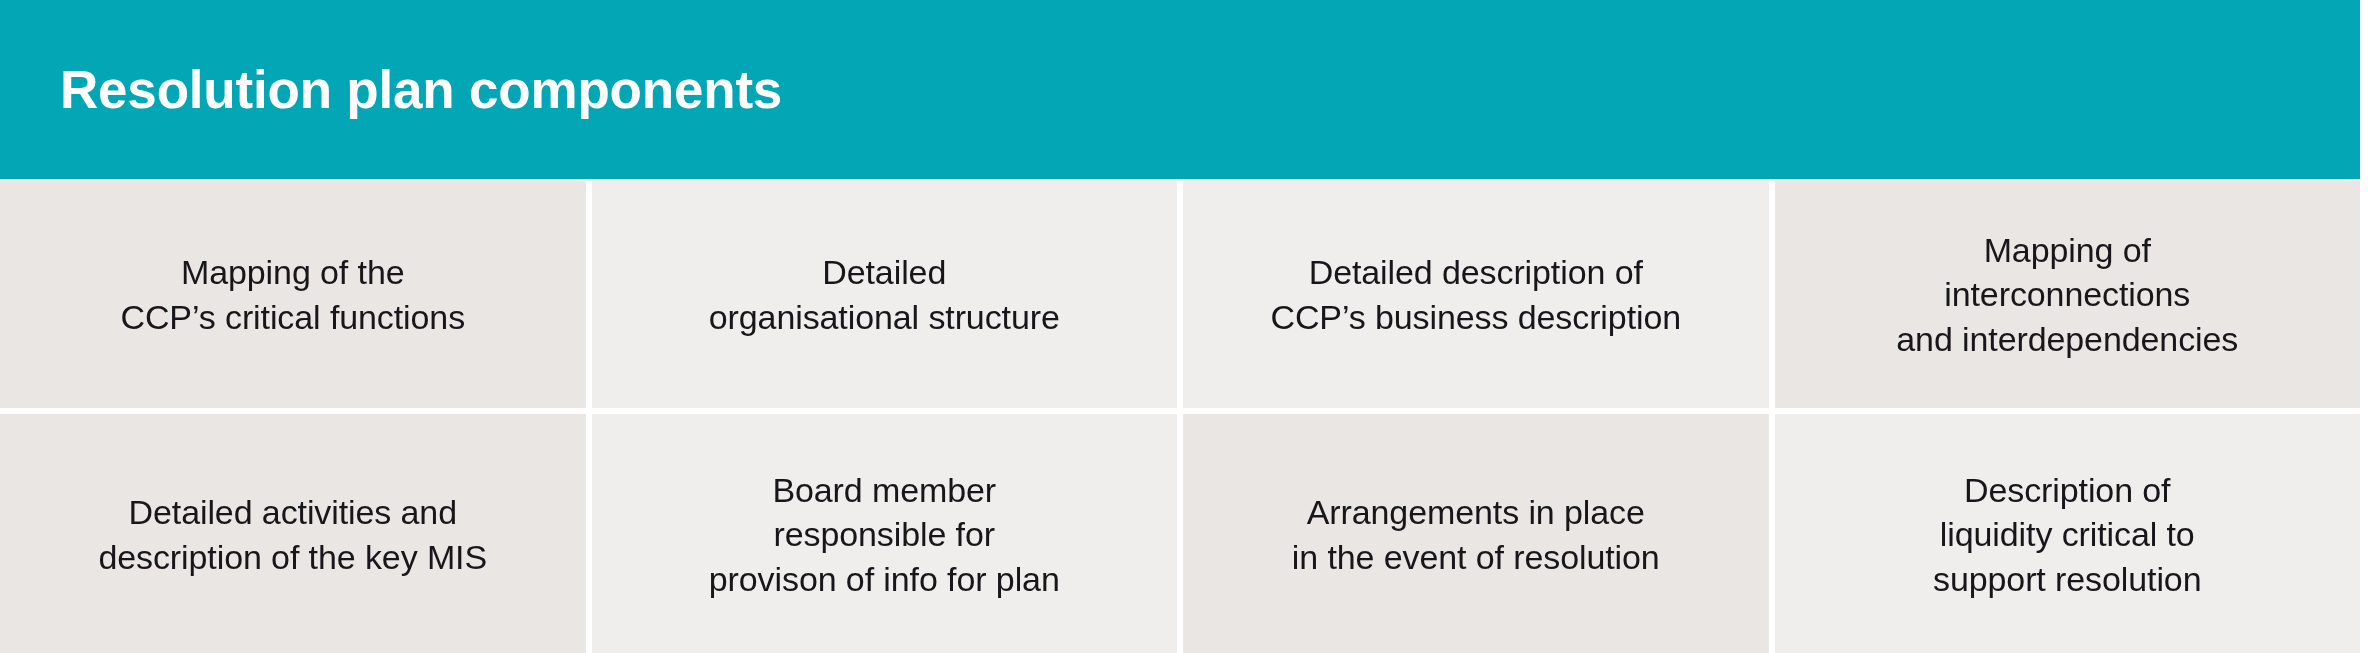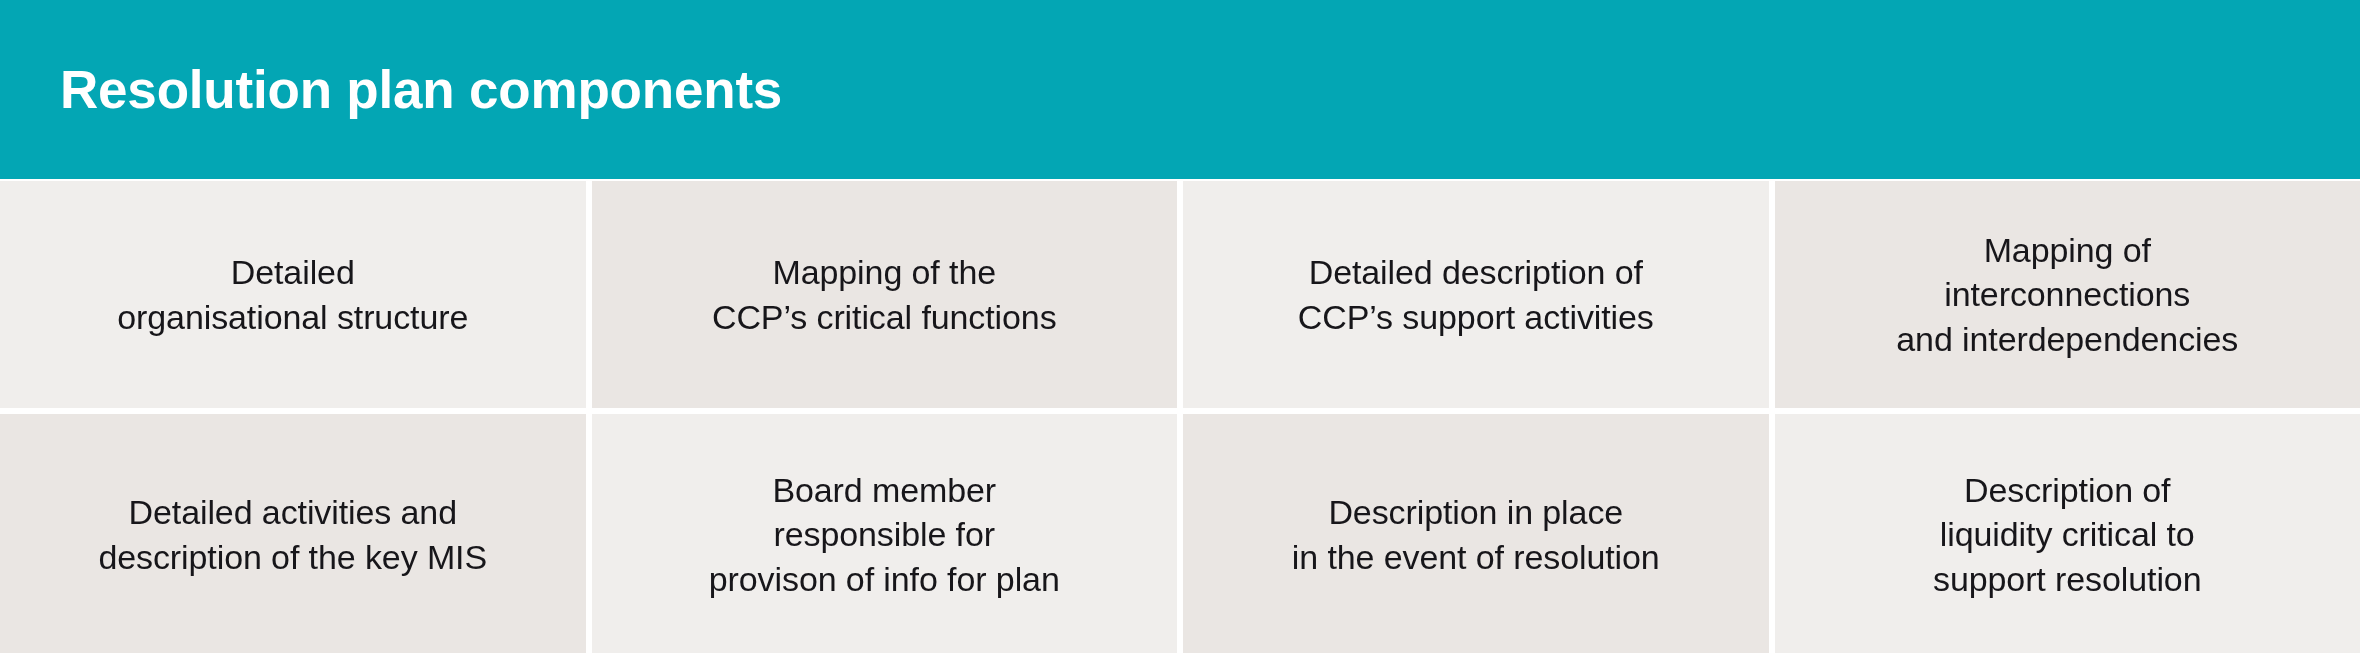--- a/index.html
+++ b/index.html
@@ -91,54 +91,54 @@
 <body>
 
 <div id="infographic">
 
   <div class="header-band">
     <h1 class="header-title">Resolution plan components</h1>
   </div>
 
   <div class="grid">
 
-    <div class="cell tint-light row1">
-      <span class="cell-text">Detailed
-organisational structure</span>
-    </div>
-
     <div class="cell tint-warm row1">
       <span class="cell-text">Mapping of the
 CCP’s critical functions</span>
     </div>
 
     <div class="cell tint-light row1">
+      <span class="cell-text">Detailed
+organisational structure</span>
+    </div>
+
+    <div class="cell tint-light row1">
       <span class="cell-text">Detailed description of
-CCP’s support activities</span>
+CCP’s business description</span>
     </div>
 
     <div class="cell tint-warm row1">
       <span class="cell-text">Mapping of
 interconnections
 and interdependencies</span>
     </div>
 
     <div class="cell tint-warm row2">
       <span class="cell-text">Detailed activities and
 description of the key MIS</span>
     </div>
 
     <div class="cell tint-light row2">
       <span class="cell-text">Board member
 responsible for
 provison of info for plan</span>
     </div>
 
     <div class="cell tint-warm row2">
-      <span class="cell-text">Description in place
+      <span class="cell-text">Arrangements in place
 in the event of resolution</span>
     </div>
 
     <div class="cell tint-light row2">
       <span class="cell-text">Description of
 liquidity critical to
 support resolution</span>
     </div>
 
   </div>

